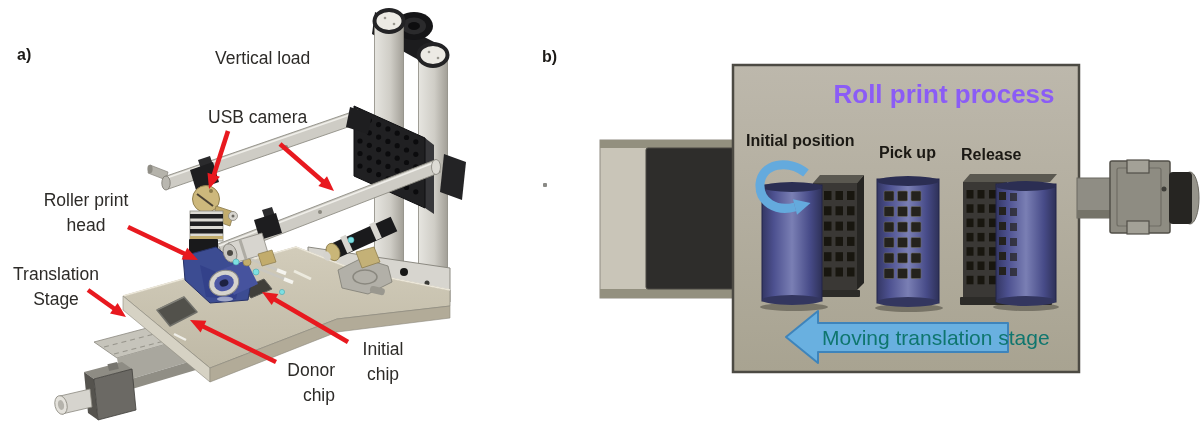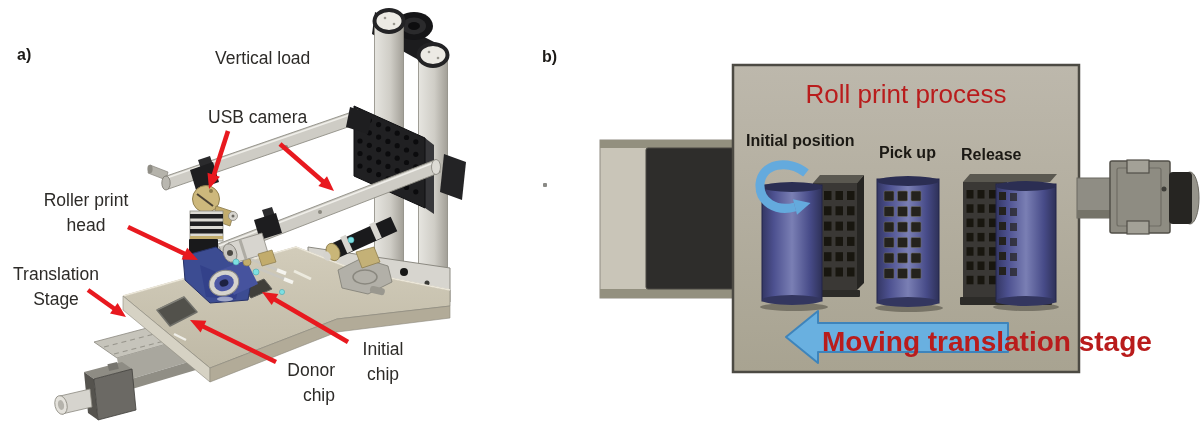--- a/index.html
+++ b/index.html
@@ -2,23 +2,23 @@
 <html><head>
 <meta charset="utf-8">
 <style>
   html,body{margin:0;padding:0;background:#ffffff;}
   .canvas{position:relative;width:1200px;height:427px;background:#ffffff;overflow:hidden;
           font-family:"Liberation Sans",sans-serif;}
   .canvas svg{position:absolute;left:0;top:0;}
   .lbl{position:absolute;color:#2d2b28;font-size:17.5px;line-height:1.42;white-space:pre-line;}
   .center{text-align:center;}
   .tag{font-weight:700;font-size:16px;color:#1c1a17;}
-  .b-title{position:absolute;font-weight:400;font-size:26px;color:#b91c1c;text-align:center;}
+  .b-title{position:absolute;font-weight:700;font-size:26px;color:#8b5cf6;text-align:center;margin-left:38px;}
   .step{position:absolute;font-weight:700;font-size:16px;color:#1b1914;white-space:nowrap;}
-  .arrowlbl{position:absolute;font-weight:700;font-size:28px;color:#b91c1c;white-space:nowrap;}
+  .arrowlbl{position:absolute;font-weight:400;font-size:21px;color:#0f766e;white-space:nowrap;}
   .stray{position:absolute;width:4px;height:4px;background:#8a8a86;border-radius:1px;}
 </style>
 </head>
 <body>
 
 <div class="canvas">
 
 <svg width="1200" height="427" viewBox="0 0 1200 427">
   <defs>
     <linearGradient id="postGrad" x1="0" y1="0" x2="1" y2="0">

